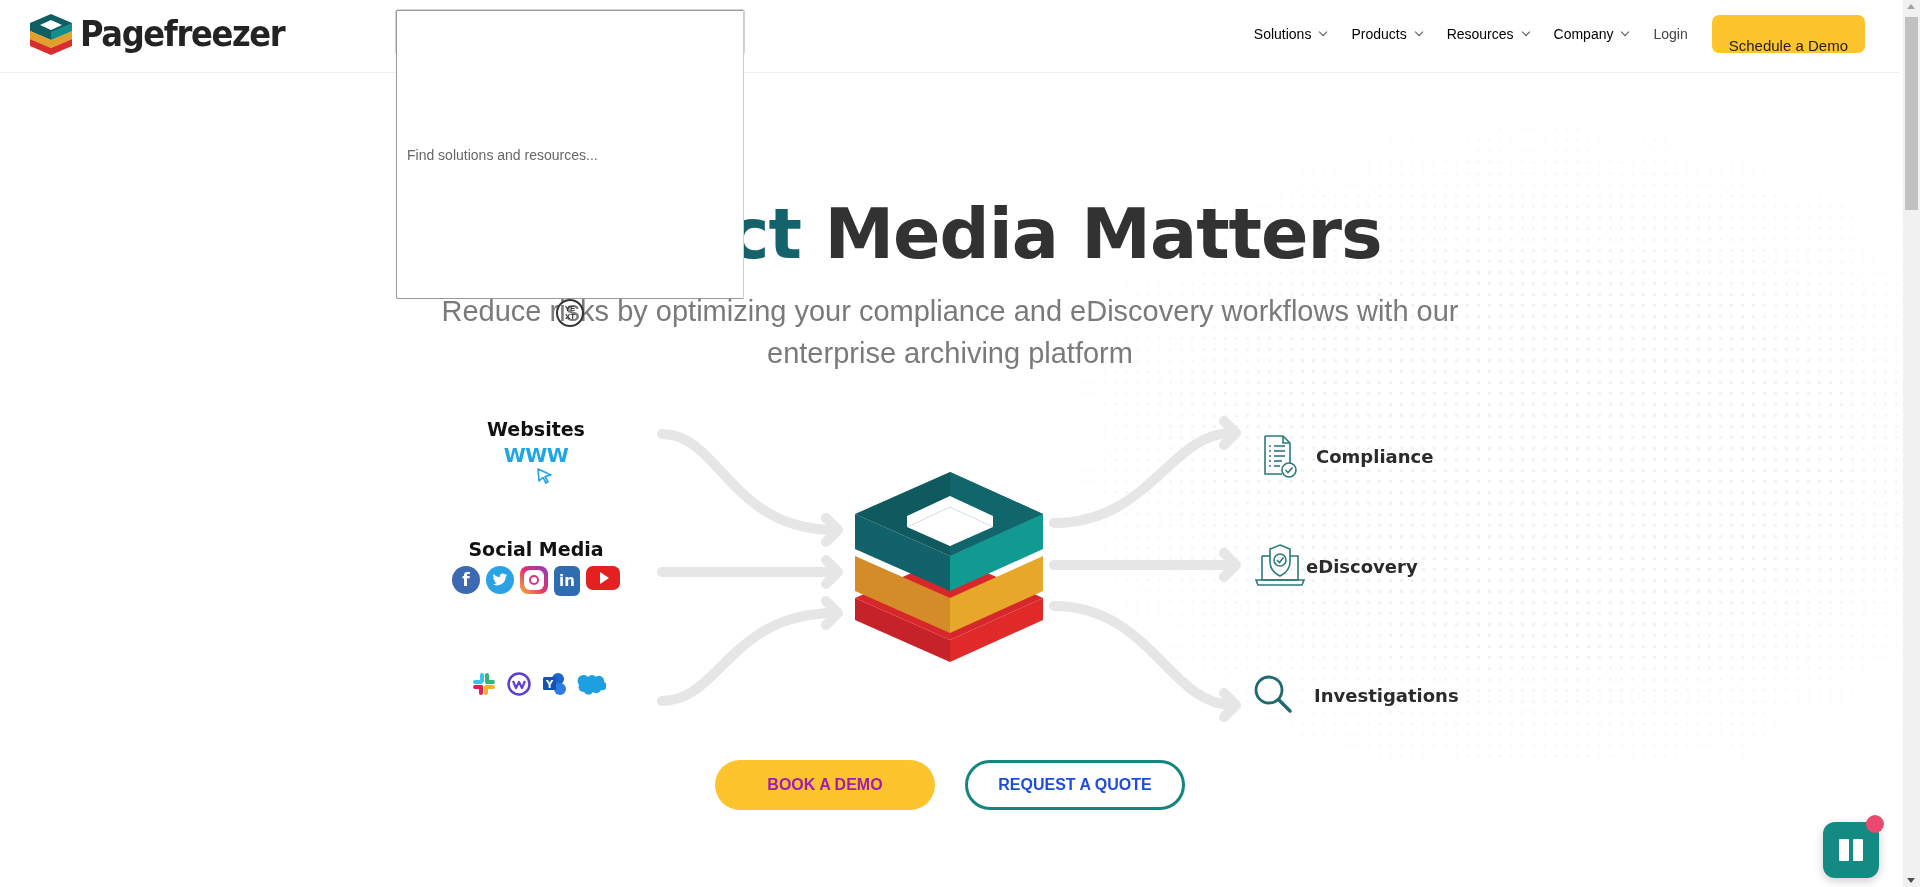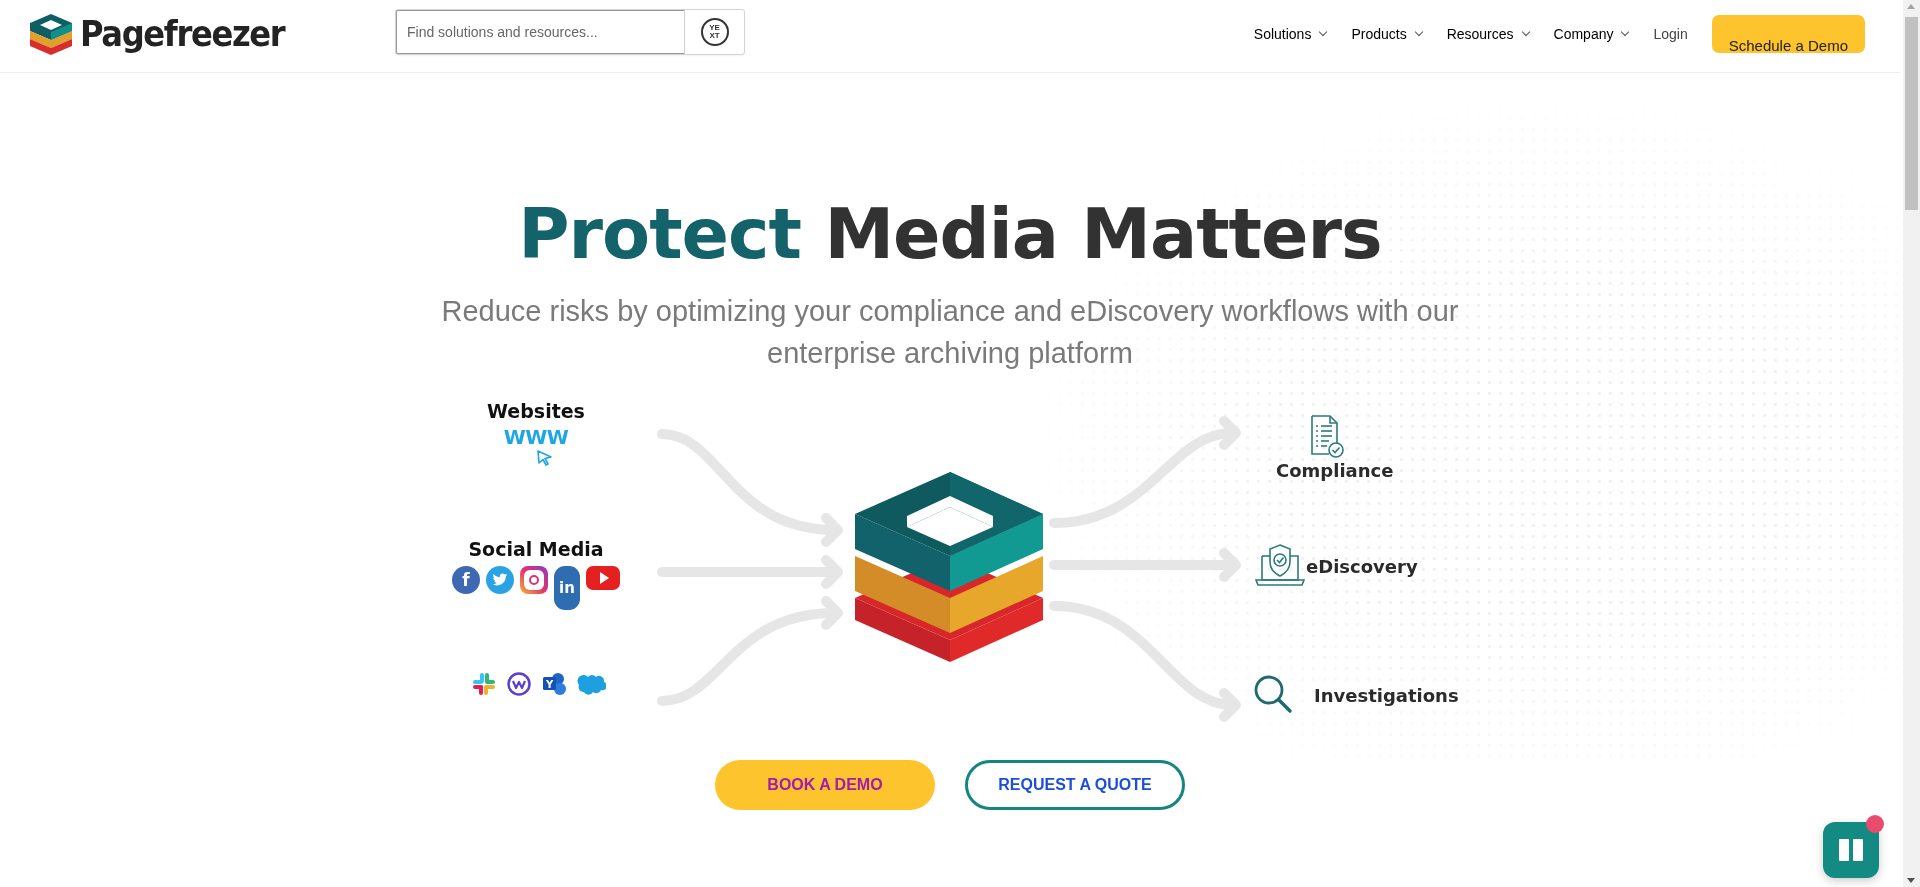--- a/index.html
+++ b/index.html
@@ -5,21 +5,21 @@
   * { box-sizing: border-box; margin: 0; padding: 0; }
   html, body { width: 1920px; height: 887px; overflow: hidden; background: #fff; }
   body { font-family: "Liberation Sans", sans-serif; color: #333; position: relative; }
 
   
   .header { position: absolute; left: 0; top: 0; width: 1900px; height: 73px; border-bottom: 1px solid #eeeeee; background: #fff; z-index: 5; }
   .logo { position: absolute; left: 28px; top: 12px; display: flex; align-items: center; gap: 6px; }
   .logo-mark { width: 46px; height: 44px; }
   .logo-text { font-family: "DejaVu Sans", sans-serif; font-weight: bold; font-size: 35px; color: #232323; letter-spacing: -1.5px; transform: scaleX(0.92); transform-origin: left center; }
 
-  .search { position: absolute; left: 395px; top: 9px; width: 350px; height: 46px; border: 1px solid #d4d4d4; border-radius: 3px; display: flex; background: #fff; box-shadow: 0 1px 2px rgba(0,0,0,0.05); }
+  .search { position: absolute; left: 395px; top: 9px; width: 350px; height: 46px; border: 1px solid #d4d4d4; border-radius: 3px; display: flex; background: #fff; box-shadow: 0 1px 2px rgba(0,0,0,0.05); flex-direction: column; }
   .search input { flex: 0 0 289px; height: 44px; border: 1px solid #999; border-right: 1px solid #cfcfcf; border-radius: 2px 0 0 2px; padding: 0 10px; font-family: "Liberation Sans", sans-serif; font-size: 14px; color: #444; outline: none; }
   .search input::placeholder { color: #666; }
   .search-btn { flex: 1; display: flex; align-items: center; justify-content: center; cursor: pointer; }
   .yext { width: 28px; height: 28px; border: 2px solid #333; border-radius: 50%; display: flex; flex-direction: column; align-items: center; justify-content: center; font-size: 8px; font-weight: bold; line-height: 8px; color: #333; }
 
   .nav { position: absolute; right: 35px; top: 15px; display: flex; align-items: center; }
   .nav-item { display: flex; align-items: center; gap: 6px; font-size: 14px; color: #000000; margin-right: 25px; cursor: pointer; }
   .nav-item .chev { width: 6px; height: 6px; border-right: 1.5px solid #555; border-bottom: 1.5px solid #555; transform: rotate(45deg); margin-top: -4px; margin-left: 3px; }
   .nav-login { font-size: 14px; color: #444; margin-right: 24px; cursor: pointer; }
   .cta-top { background: #fdc42d; color: #222; font-size: 15px; padding: 12px 17px; height: 38px; line-height: 38px; border-radius: 7px; cursor: pointer; }
@@ -43,21 +43,21 @@
   .src { position: absolute; text-align: center; font-family: "DejaVu Sans", sans-serif; font-weight: bold; color: #111; font-size: 19px; }
   .src-icons { display: flex; justify-content: center; gap: 6px; margin-top: 6px; }
   .www { font-family: "DejaVu Sans", sans-serif; font-weight: bold; color: #1fa6e6; font-size: 20px; line-height: 20px; margin-top: 5px; letter-spacing: -0.5px; }
 
   .ico { width: 28px; height: 28px; display: inline-flex; align-items: center; justify-content: center; color: #fff; font-family: "DejaVu Sans", sans-serif; font-weight: bold; }
   .fb { background: #3d69b3; border-radius: 50%; font-size: 17px; }
   .tw { background: #2aa3e6; border-radius: 50%; font-size: 13px; }
   .ig { background: linear-gradient(45deg,#f7b432,#e2316f,#8b3bc5); border-radius: 8px; }
   .ig span { width: 20px; height: 20px; border-radius: 6px; background: #fff; display: flex; align-items: center; justify-content: center; }
   .ig span i { width: 10px; height: 10px; border: 2.5px solid #d8337b; border-radius: 50%; display: block; }
-  .li { background: #2f6db1; border-radius: 11px; font-size: 15px; width: 26px; height: 44px; }
+  .li { background: #2f6db1; border-radius: 6px; font-size: 15px; width: 26px; height: 30px; }
   .yt { background: #e52020; border-radius: 7px; width: 34px; height: 24px; }
   .yt i { width: 0; height: 0; border-top: 6px solid transparent; border-bottom: 6px solid transparent; border-left: 9px solid #fff; display: block; margin-left: 3px; }
 
   .ent-ico { width: 26px; height: 26px; }
 
   .target { position: absolute; display: flex; align-items: center; font-family: "DejaVu Sans", sans-serif; font-weight: bold; color: #2b2b2b; font-size: 18px; }
 
   .btn-demo { position: absolute; left: 715px; top: 760px; width: 220px; height: 50px; border-radius: 25px; background: #fdc42d; color: #a21caf; font-weight: bold; font-size: 16px; display: flex; align-items: center; justify-content: center; cursor: pointer; }
   .btn-quote { position: absolute; left: 965px; top: 760px; width: 220px; height: 50px; border-radius: 25px; background: #fff; border: 3px solid #15857f; color: #1d4ed8; font-weight: bold; font-size: 16px; display: flex; align-items: center; justify-content: center; cursor: pointer; }
 
@@ -153,21 +153,21 @@
 
     <polygon points="855,514 950,556 950,591 855,549" fill="#11626a"></polygon>
     <polygon points="950,556 1043,514 1043,549 950,591" fill="#119a92"></polygon>
     <polygon points="855,514 950,472 1043,514 950,556" fill="#0f5a5f"></polygon>
     <polygon points="950,472 1043,514 950,556" fill="#11666c"></polygon>
     <polygon points="950,507 993,527 950,546 907,527" fill="#ffffff"></polygon>
     <polygon points="950,496 993,516 993,527 950,507 907,527 907,516" fill="#ffffff"></polygon>
   </g>
 </svg>
 
-<div class="src" style="left:470px;top:400px;width:132px;">
+<div class="src" style="left:470px;top:418px;width:132px;">
   <div>Websites</div>
   <div class="www">WWW</div>
   <svg width="18" height="18" viewBox="0 0 18 18" style="margin-left:18px;margin-top:2px;">
     <path d="M2,2 L15,8 L9,9.5 L12,15 L10,16 L7,10.5 L3,14 Z" fill="none" stroke="#1fa6e6" stroke-width="1.6" stroke-linejoin="round"></path>
   </svg>
 </div>
 
 <div class="src" style="left:440px;top:538px;width:192px;">
   <div>Social Media</div>
   <div class="src-icons">
@@ -210,21 +210,21 @@
       <circle cx="19" cy="18" r="6" fill="#2d7de0"></circle>
       <rect x="2" y="6" width="13" height="13" rx="1.5" fill="#1354b3"></rect>
       <text x="8.5" y="16.5" font-size="10" font-weight="bold" fill="#fff" text-anchor="middle" font-family="DejaVu Sans, sans-serif">Y</text>
     </svg>
     <svg class="ent-ico" viewBox="0 0 30 22" style="width:30px;">
       <path d="M12,4 a5,5 0 0 1 8,0 a5,5 0 0 1 8,5 a4,4 0 0 1 -3,8 a5,5 0 0 1 -8,2 a5,5 0 0 1 -9,0 a5,5 0 0 1 -5,-7 a5,5 0 0 1 9,-8 z" fill="#1ea0e0"></path>
     </svg>
   </div>
 </div>
 
-<div class="target" style="left:1260px;top:412px;flex-direction:column;">
+<div class="target" style="left:1260px;top:432px;">
   <svg width="40" height="48" viewBox="0 0 40 48">
     <g fill="none" stroke="#2d7a7a" stroke-width="1.6">
       <path d="M5,4 L23,4 L30,11 L30,32"></path>
       <path d="M5,4 L5,42 L22,42"></path>
       <path d="M23,4 L23,11 L30,11"></path>
       <line x1="9" y1="14" x2="11" y2="14"></line>
         <line x1="14" y1="14" x2="25" y2="14"></line>
       <line x1="9" y1="19" x2="11" y2="19"></line>
         <line x1="14" y1="19" x2="25" y2="19"></line>
       <line x1="9" y1="24" x2="11" y2="24"></line>

